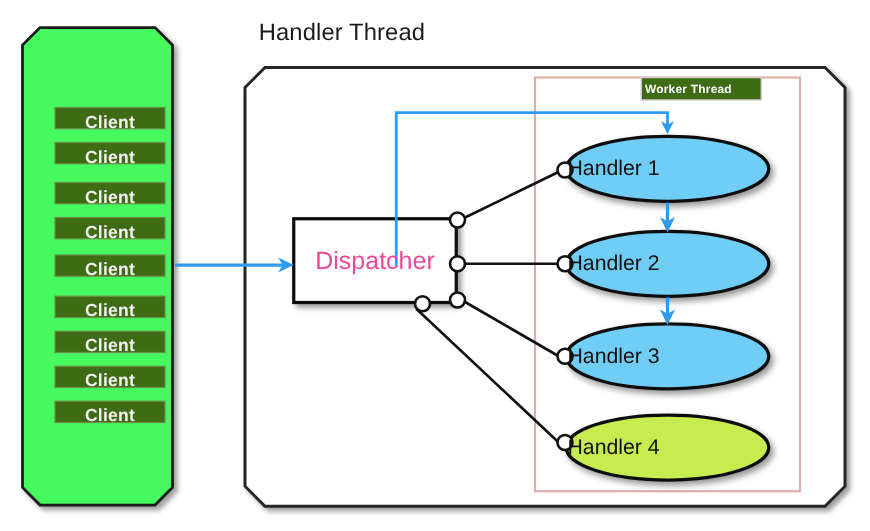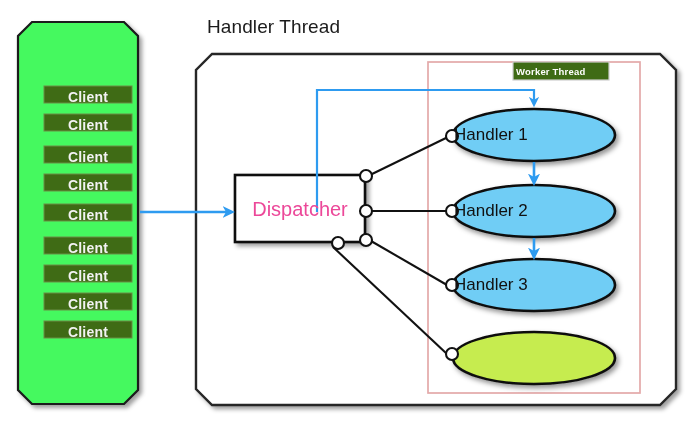--- a/index.html
+++ b/index.html
@@ -159,14 +159,15 @@
   <div class="lbl client-label" style="left:44px; top:177px;">Client</div>
   <div class="lbl client-label" style="left:44px; top:207px;">Client</div>
   <div class="lbl client-label" style="left:44px; top:240px;">Client</div>
   <div class="lbl client-label" style="left:44px; top:268px;">Client</div>
   <div class="lbl client-label" style="left:44px; top:296px;">Client</div>
   <div class="lbl client-label" style="left:44px; top:324px;">Client</div>
 
   <div class="lbl handler-label" style="left:454px; top:125px;">Handler 1</div>
   <div class="lbl handler-label" style="left:454px; top:201px;">Handler 2</div>
   <div class="lbl handler-label" style="left:454px; top:275px;">Handler 3</div>
+  <div class="lbl handler-label" style="left:454px; top:348px;">Handler 4</div>
 
 </div>
 
 </body></html>

